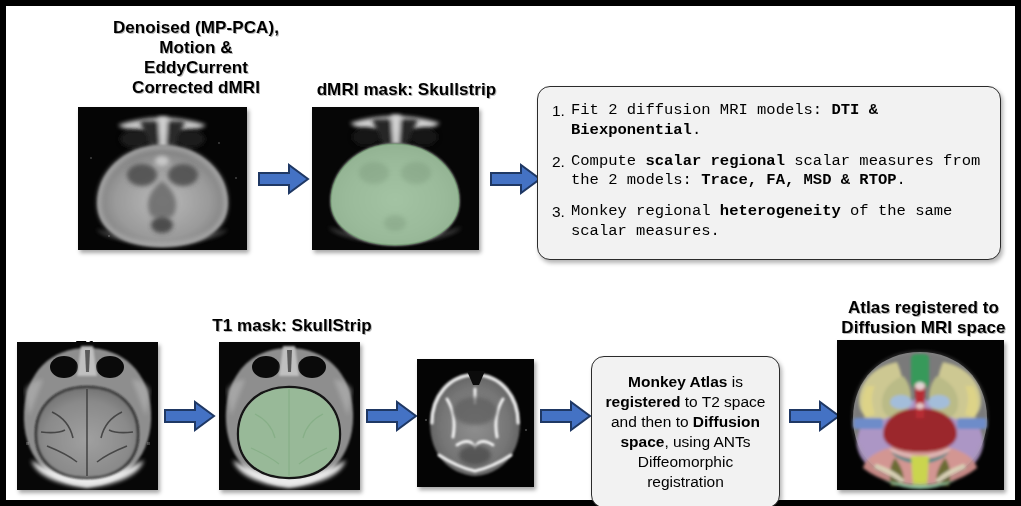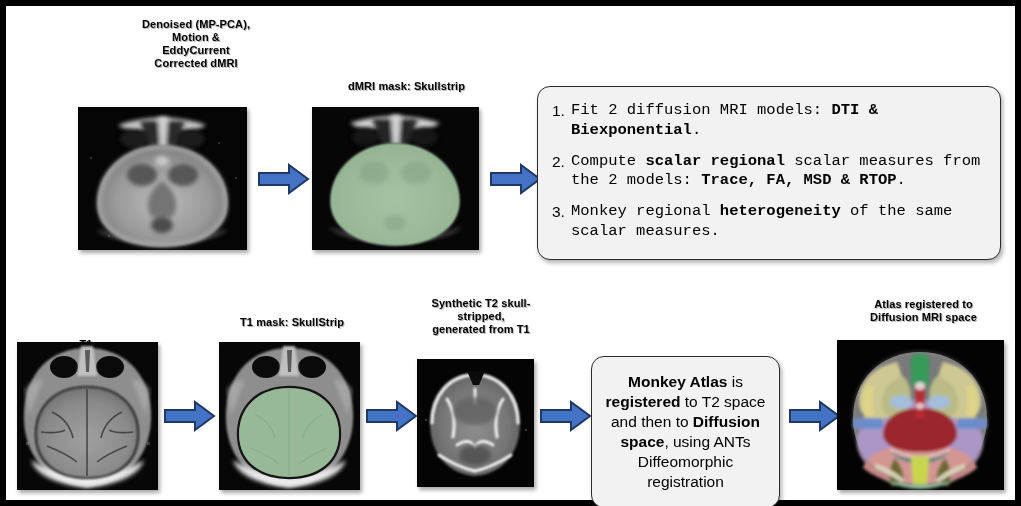--- a/index.html
+++ b/index.html
@@ -9,21 +9,21 @@
     position:relative;width:1021px;height:506px;box-sizing:border-box;
     border:6px solid #000000;background:#ffffff;
   }
   #canvas{position:absolute;inset:0;}
 
   .abs{position:absolute;box-sizing:border-box;}
 
   
   .label{
     font-weight:bold;color:#000000;text-align:center;line-height:1.18;
-    font-size:11px;letter-spacing:0.1px;
+    font-size:17px;letter-spacing:0.1px;
     text-shadow:1px 1px 0 rgba(170,170,170,0.85);
   }
 
   
   .callout{
     background:#f2f2f2;border:1.6px solid #2b2b2b;border-radius:13px;
     box-shadow:2px 3px 4px rgba(0,0,0,0.30);
     color:#000000;font-size:15.5px;line-height:1.28;
   }
   .callout b{font-weight:bold;}
@@ -246,21 +246,20 @@
       </g>
     </svg>
   </div>
 
   <div class="abs arrow" style="left:360px;top:393px;width:52px;height:34px;">
     <svg viewBox="0 0 52 34" width="52" height="34">
       <path d="M1 11 L31 11 L31 3 L50 17 L31 31 L31 23 L1 23 Z" fill="#4472c4" stroke="#1f3864" stroke-width="2" stroke-linejoin="miter"></path>
     </svg>
   </div>
 
-  <div class="abs label" style="left:380px;top:291px;width:190px;">Synthetic T2 skull-<br>stripped,<br>generated from T1</div>
 
   <div class="abs imgbox" style="left:411px;top:353px;width:117px;height:128px;">
     <svg viewBox="0 0 117 128" preserveAspectRatio="none">
       <defs>
         <radialGradient id="g_t2" cx="50%" cy="52%" r="62%">
           <stop offset="0%" stop-color="#8f8f8f"></stop>
               <stop offset="60%" stop-color="#767676"></stop>
           <stop offset="100%" stop-color="#565656"></stop>
         </radialGradient>
       </defs>

